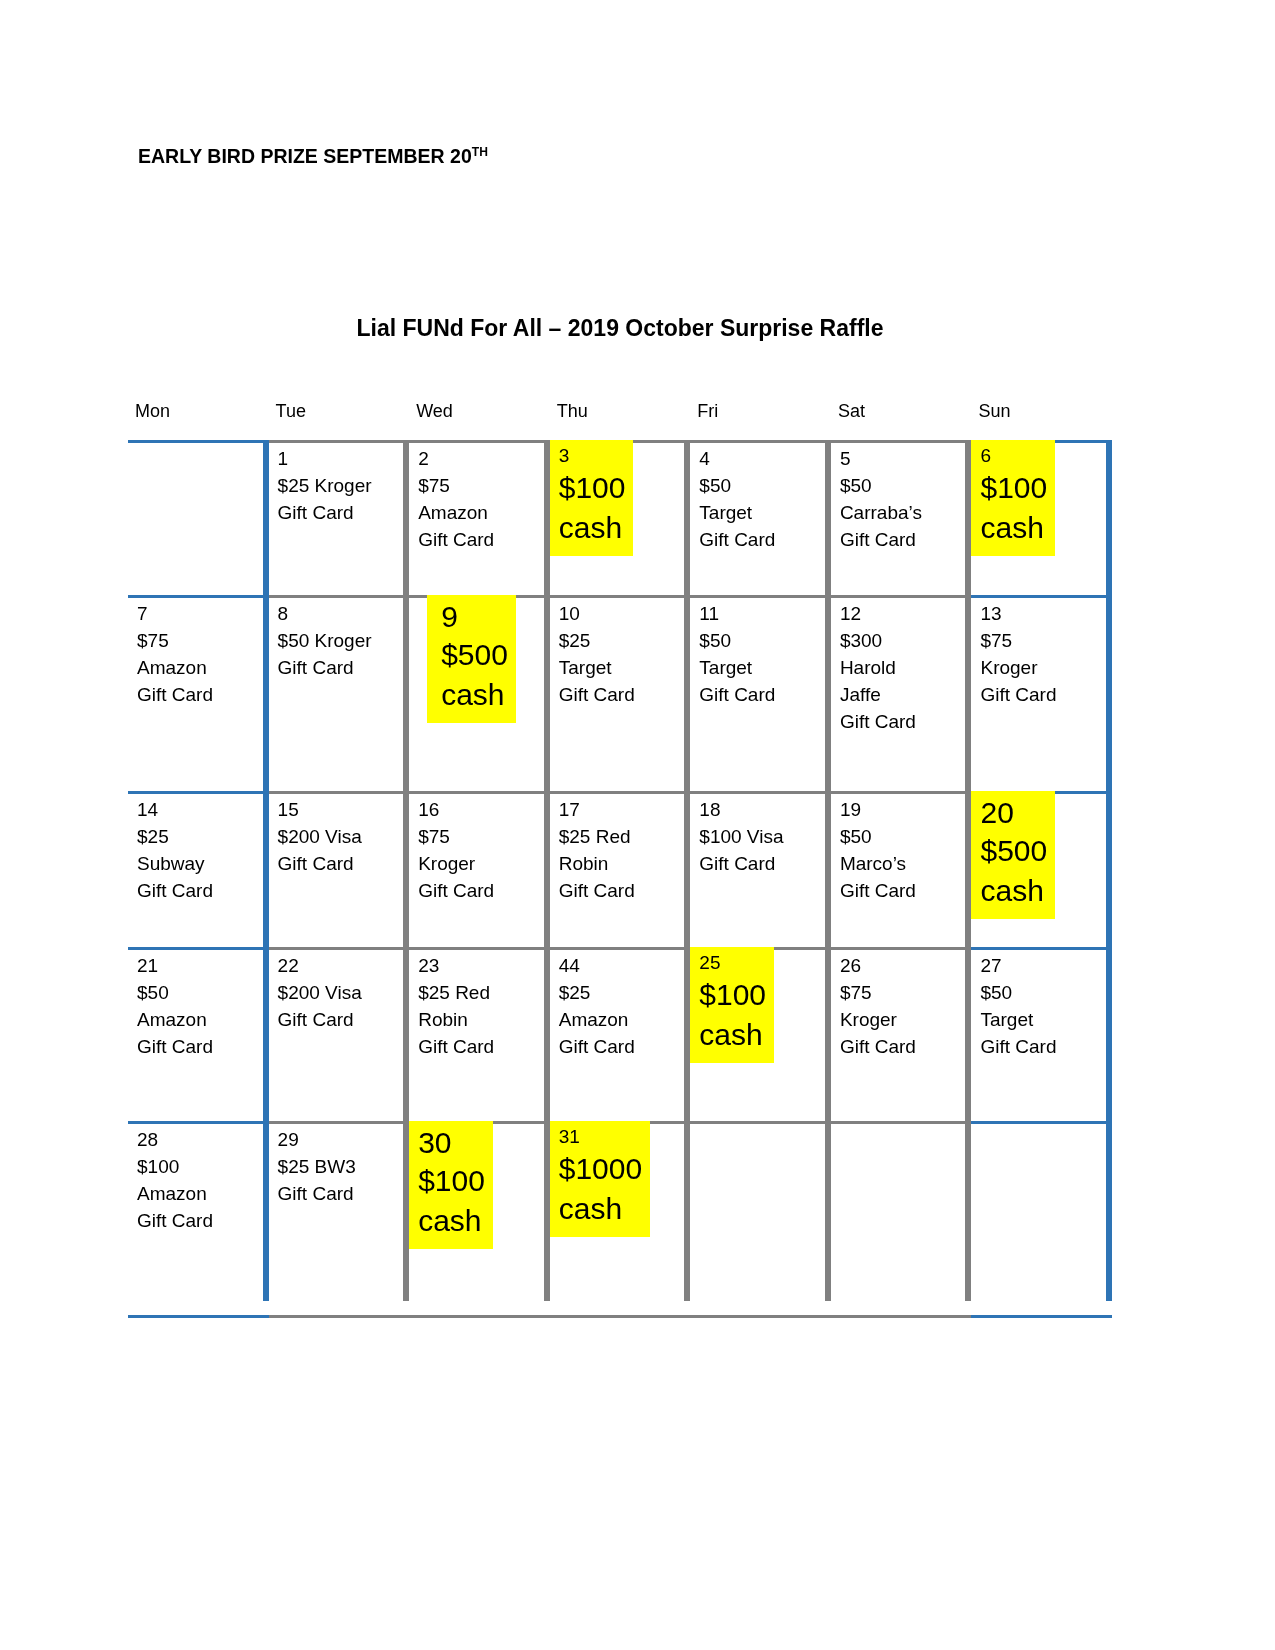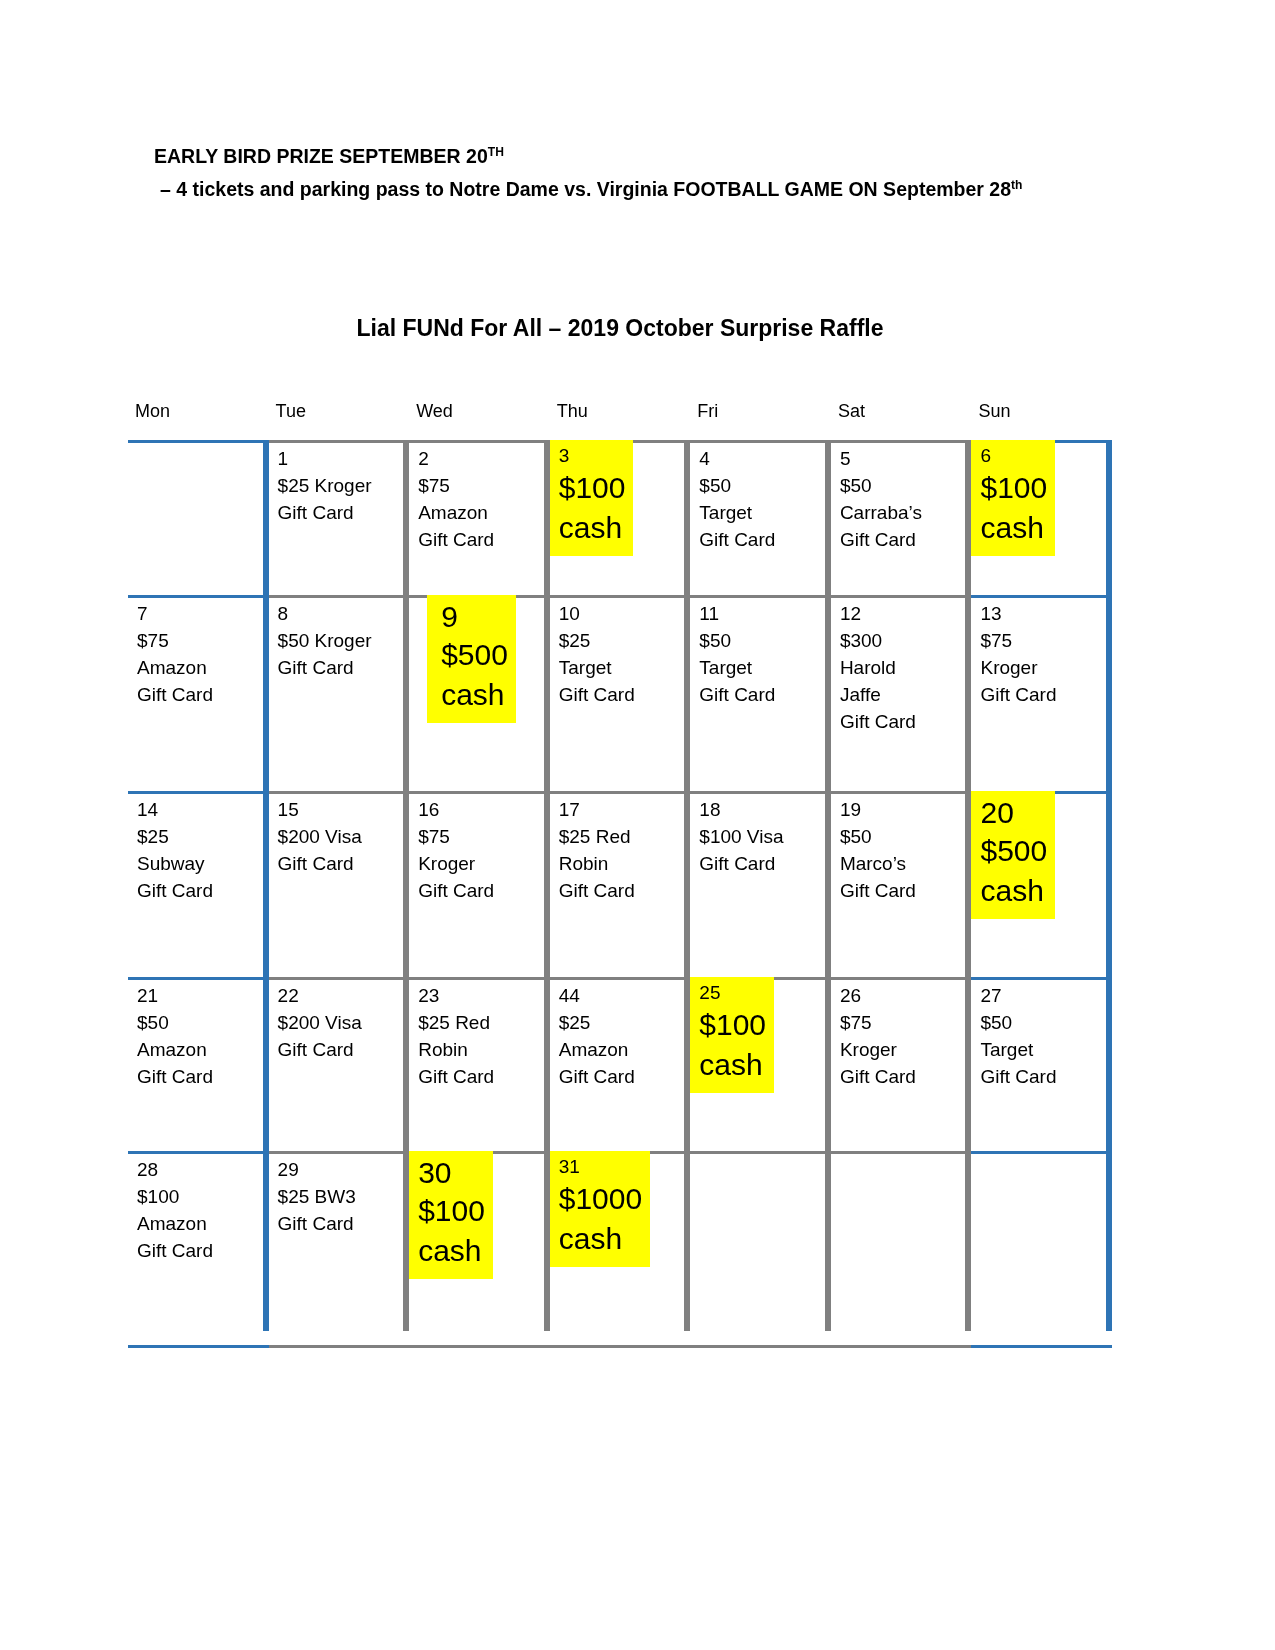--- a/index.html
+++ b/index.html
@@ -17,21 +17,21 @@
   .page {
     position: absolute;
     left: 0; top: 0;
     width: 1275px;
     height: 1650px;
   }
 
   
   .header-block {
     position: absolute;
-    left: 154px;
+    left: 138px;
     top: 140px;
     width: 940px;
     font-weight: bold;
     font-size: 19.5px;
     line-height: 33px;
   }
   .header-line { white-space: nowrap; }
   .header-line.indent { text-indent: 6px; }
   .header-line sup {
     font-size: 0.62em;
@@ -69,21 +69,21 @@
     padding-left: 7px;
     line-height: 30px;
   }
 
   .week-row {
     display: flex;
     align-items: stretch;
   }
   .week-row.w1 { height: 155px; }
   .week-row.w2 { height: 196px; }
-  .week-row.w3 { height: 186px; }
+  .week-row.w3 { height: 156px; }
   .week-row.w4 { height: 174px; }
   .week-row.w5 { height: 180px; }
 
   .day-cell {
     width: 140.6px;
     position: relative;
     padding: 0;
   }
 
   
@@ -157,21 +157,20 @@
   }
   .footer-cell.blue { border-top-color: #2e74b5; }
 </style>
 </head>
 <body>
 
 <div class="page">
 
   <div class="header-block">
     <div class="header-line"><span>EARLY BIRD PRIZE SEPTEMBER 20</span><sup>TH</sup></div>
-    <div class="header-line indent"><span> – 4 tickets and parking pass to Notre Dame vs. Virginia FOOTBALL GAME ON September 28</span><sup>th</sup></div>
   </div>
 
   <div class="doc-title">Lial FUNd For All – 2019 October Surprise Raffle</div>
 
   <div class="calendar">
     <div class="dow-row" id="dow-row">
         <div class="dow-cell">Mon</div>
         <div class="dow-cell">Tue</div>
         <div class="dow-cell">Wed</div>
         <div class="dow-cell">Thu</div>

